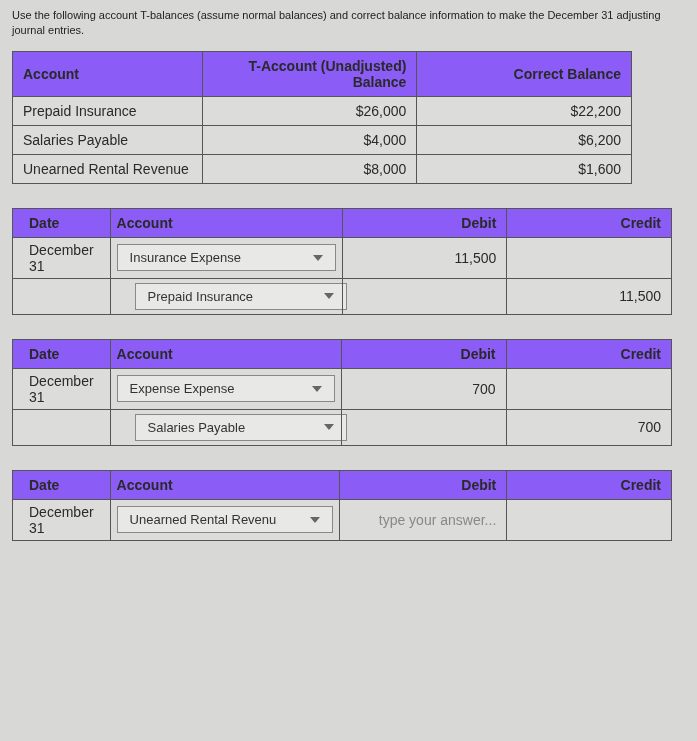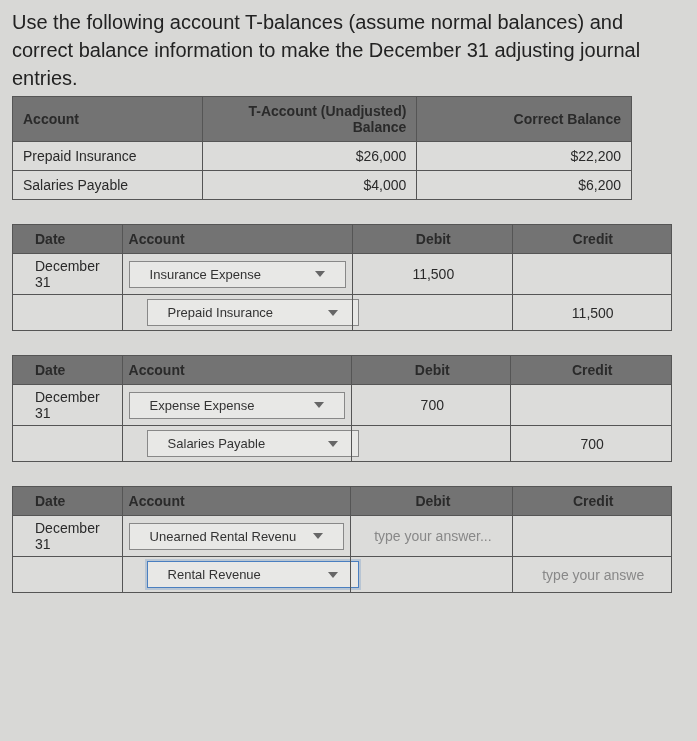--- a/index.html
+++ b/index.html
@@ -7,59 +7,59 @@
       font-family: Arial, Helvetica, sans-serif;
       background: #d8d8d6;
       width: 697px;
       height: 741px;
       padding: 8px 12px;
       color: #2a2a2a;
       font-size: 14px;
       position: relative;
     }
     .instructions {
-      font-size: 20px;
+      font-size: 11px;
       line-height: 1.4;
-      margin-bottom: 4px;
+      margin-bottom: 12px;
       color: #222;
     }
     table {
       border-collapse: collapse;
       background: #dcdcda;
     }
     th, td {
       border: 1px solid #555;
       padding: 6px 10px;
       text-align: right;
       font-size: 14px;
       vertical-align: middle;
     }
-    th { font-weight: bold; background: #737373; }
+    th { font-weight: bold; background: #8b5cf6; }
     .balance-table { width: 620px; margin-bottom: 24px; }
     .balance-table td:first-child,
     .balance-table th:first-child { text-align: left; width: 190px; }
     .balance-table th:nth-child(2),
     .balance-table td:nth-child(2) { width: 215px; }
     .balance-table th:nth-child(3),
     .balance-table td:nth-child(3) { width: 215px; }
 
     .entry-table { width: 660px; margin-bottom: 24px; }
-    .entry-table .col-date { width: 85px; text-align: left; padding: 4px 22px; margin-top: 28px; }
+    .entry-table .col-date { width: 85px; text-align: left; padding: 4px 16px; margin-top: 28px; }
     .entry-table .col-account { width: 255px; text-align: left; padding: 4px 6px; }
     .entry-table .col-debit,
-    .entry-table .col-credit { width: 187px; text-align: center; padding-left:12px;}
+    .entry-table .col-credit { width: 187px; text-align: right; padding-left:12px;}
     .entry-table th { text-align: center; padding: 6px 10px; }
 
     .select-box {
       display: flex;
       align-items: center;
       justify-content: space-between;
       border: 1px solid #888;
       background: #e8e8e6;
-      padding: 5px 20px;
+      padding: 5px 12px;
       font-size: 13px;
       color: #333;
       width: 100%;
       max-width: 230px;
     }
     .select-box.highlight { border: 1.5px solid #4a7fc0; box-shadow: 0 0 0 2px rgba(74,127,192,0.25); }
     .indent .select-box { margin-left: 18px; max-width: 212px; }
     .chevron {
       display: inline-block;
       width: 0; height: 0;
@@ -85,20 +85,25 @@
   </tr>
   <tr>
     <td>Prepaid Insurance</td>
     <td>$26,000</td>
     <td>$22,200</td>
   </tr>
   <tr>
     <td>Salaries Payable</td>
     <td>$4,000</td>
     <td>$6,200</td>
+  </tr>
+  <tr>
+    <td>Unearned Rental Revenue</td>
+    <td>$8,000</td>
+    <td>$1,600</td>
   </tr>
 </tbody>
   </table>
 
 <table class="entry-table">
   <tbody>
       <tr>
     <th class="col-date">Date</th>
     <th class="col-account">Account</th>
     <th class="col-debit">Debit</th>
@@ -174,25 +179,14 @@
     <td class="col-date">December 31</td>
     <td class="col-account">
       <div class="select-box">
         <span>Unearned Rental Revenu</span>
         <span class="chevron"></span>
       </div>
     </td>
     <td class="col-debit"><span class="placeholder">type your answer...</span></td>
     <td class="col-credit"></td>
   </tr>
-  <tr>
-    <td class="col-date"></td>
-    <td class="col-account indent">
-      <div class="select-box highlight">
-        <span>Rental Revenue</span>
-        <span class="chevron"></span>
-      </div>
-    </td>
-    <td class="col-debit"></td>
-    <td class="col-credit"><span class="placeholder">type your answe</span></td>
-  </tr>
 </tbody>
   </table>
 
 </body></html>

